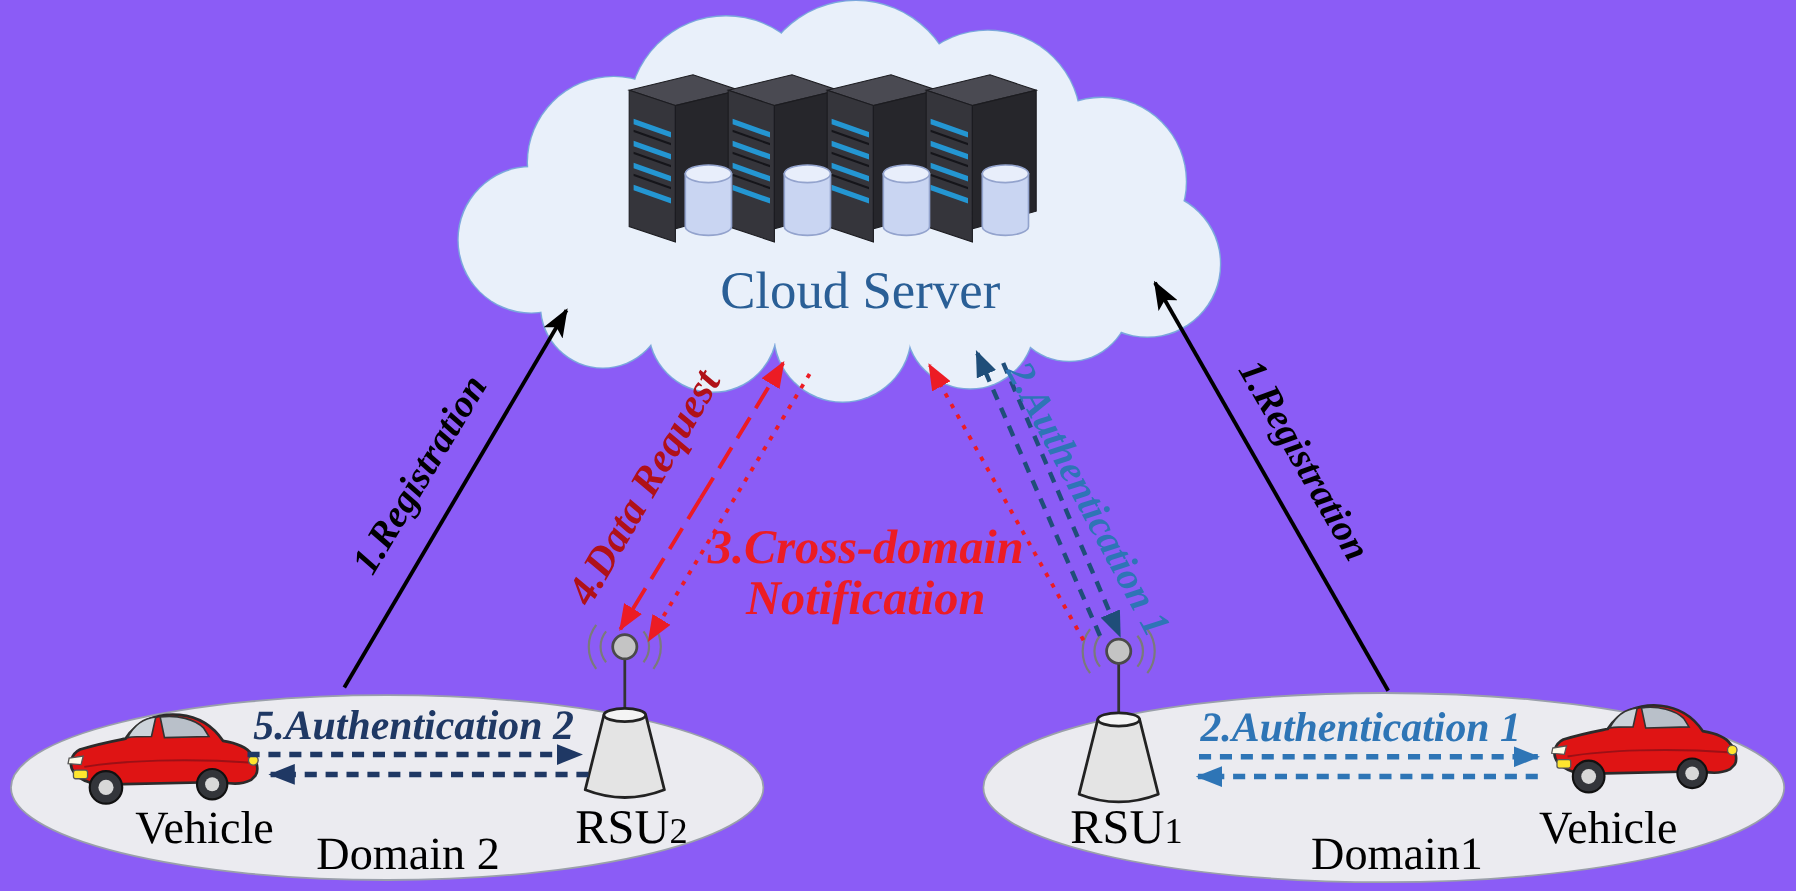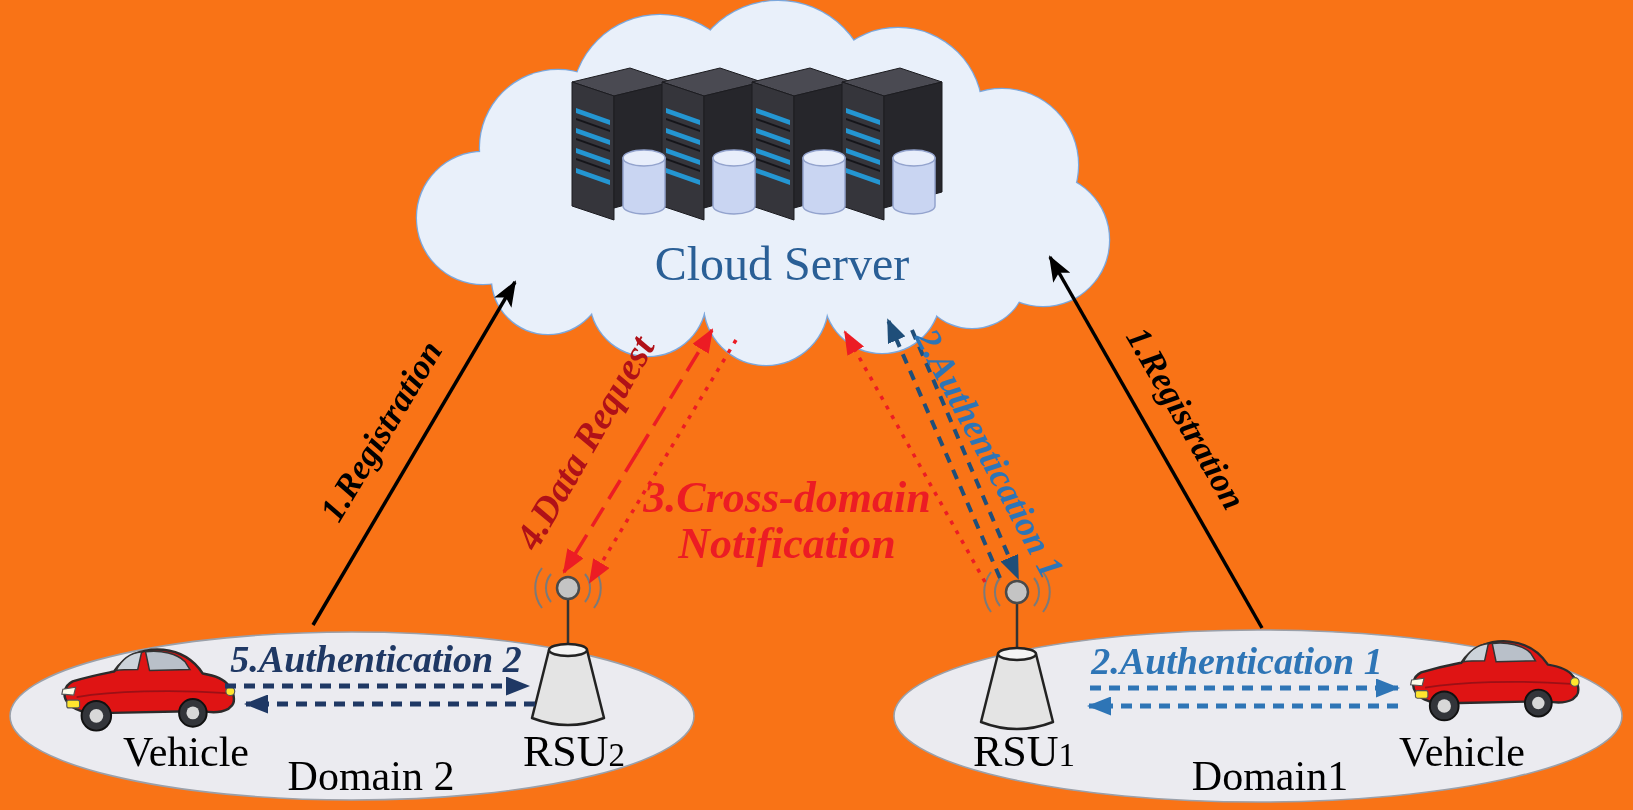--- a/index.html
+++ b/index.html
@@ -1,16 +1,16 @@
 <!DOCTYPE html>
 <html><head>
 <meta charset="utf-8">
 <style>
   html,body{margin:0;padding:0;background:#ffffff;}
-  .stage{width:1633px;height:810px;position:relative;background:#f97316;overflow:hidden;
+  .stage{width:1633px;height:810px;position:relative;background:#8b5cf6;overflow:hidden;
          font-family:"Liberation Serif","DejaVu Serif",serif;}
   svg{display:block;}
   text{font-family:"Liberation Serif","DejaVu Serif",serif;}
   .lbl-italic{font-style:italic;font-weight:bold;}
 </style>
 </head>
 <body>
 
 <div class="stage">
 <svg width="1633" height="810" viewBox="0 0 1633 810">

